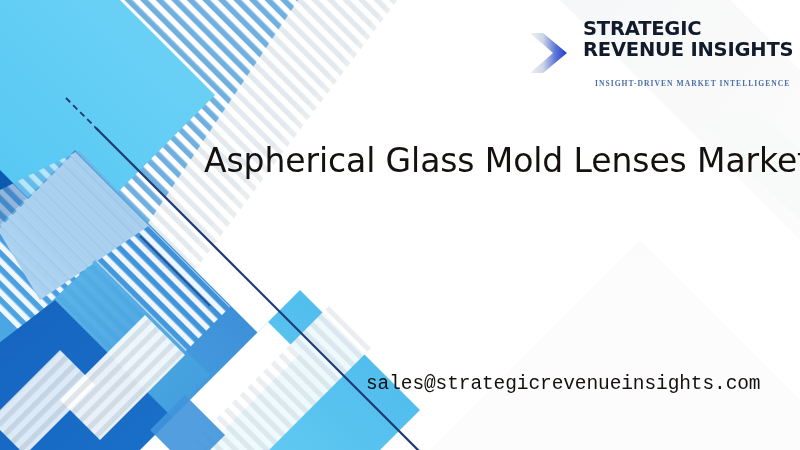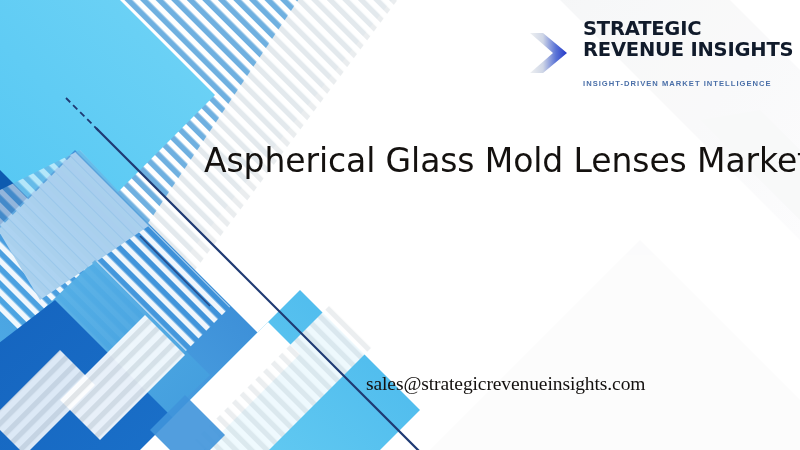--- a/index.html
+++ b/index.html
@@ -51,26 +51,27 @@
     font-family: "DejaVu Sans", sans-serif;
     font-weight: bold;
     font-size: 19.5px;
     letter-spacing: -0.2px;
     color: #111b2b;
     white-space: nowrap;
   }
   .logo-line1 { margin-bottom: 2px; }
   .logo-line2 { margin-bottom: 20px; }
   .logo-tagline {
-    font-family: Liberation Sans, sans-serif;
+    font-family: Liberation Serif, serif;
     font-size: 7.6px;
     font-weight: bold;
     letter-spacing: 1.02px;
     color: #4a6fa8;
     white-space: nowrap;
+    margin-left: 12px;
   }
 
   
   .headline {
     position: absolute;
     left: 204px;
     top: 141px;
     width: 640px;
     font-family: "DejaVu Sans", sans-serif;
     font-size: 33px;
@@ -78,21 +79,21 @@
     color: #14110f;
     white-space: nowrap;
     letter-spacing: -0.1px;
   }
 
   
   .email {
     position: absolute;
     left: 366px;
     top: 373px;
-    font-family: Liberation Serif, serif;
+    font-family: Liberation Mono, monospace;
     font-size: 19.5px;
     font-weight: normal;
     color: #14110f;
     white-space: nowrap;
     letter-spacing: -0.1px;
   }
 </style>
 </head>
 <body>
 

